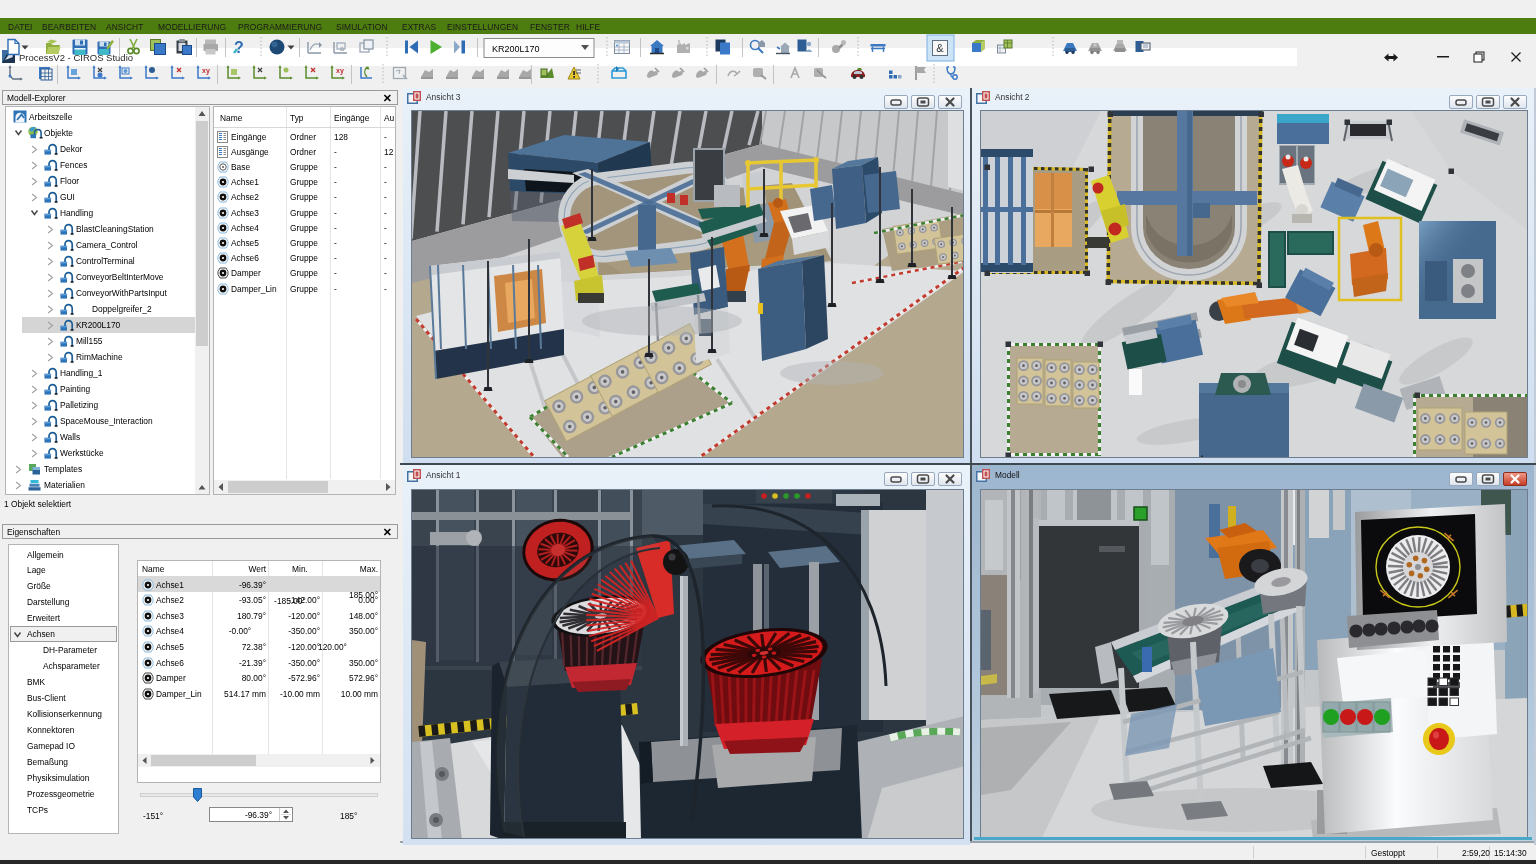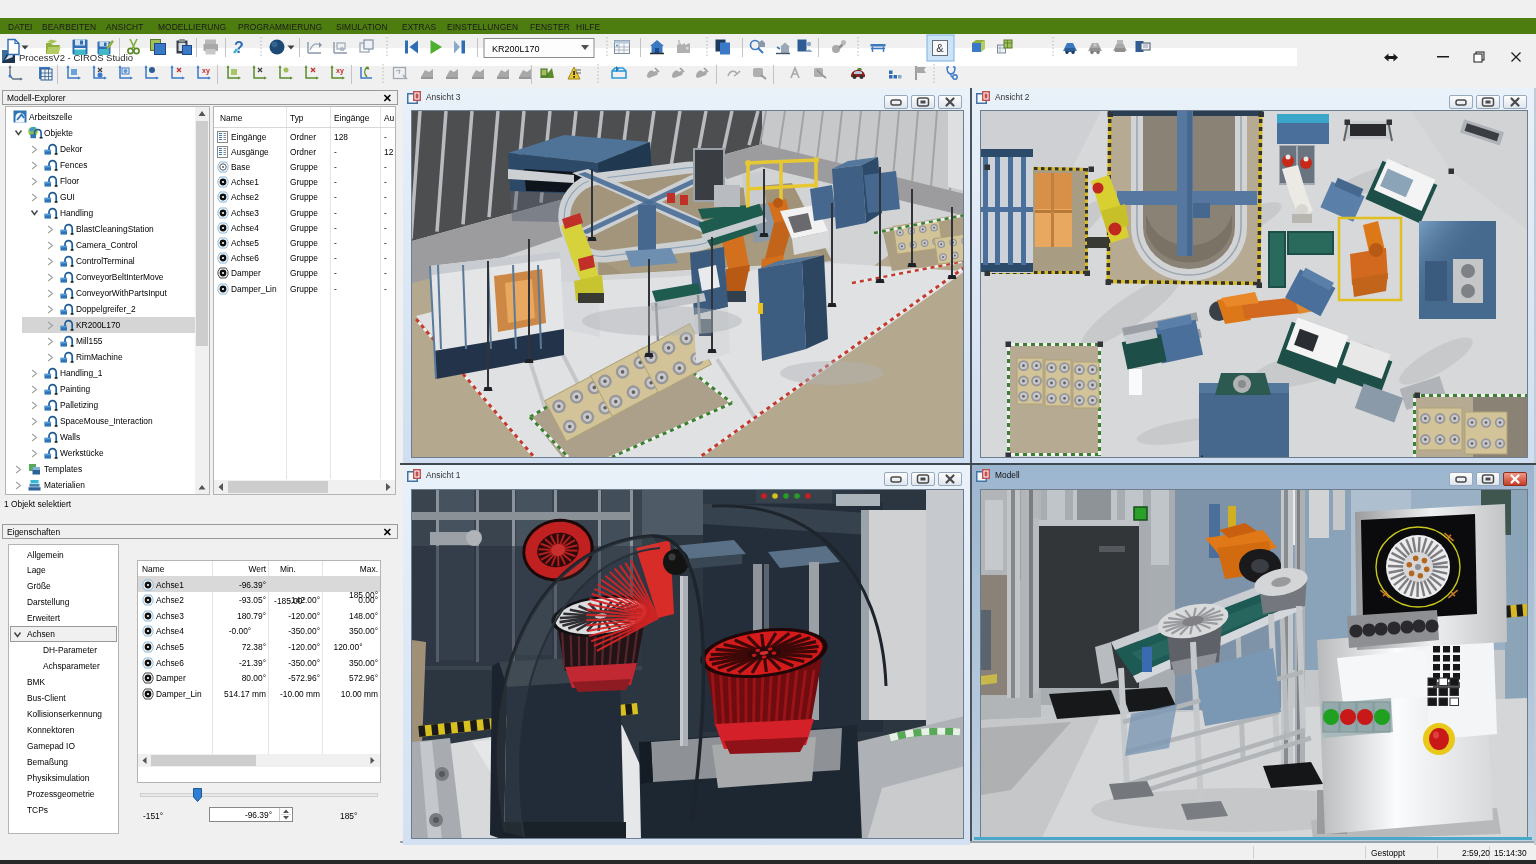--- a/index.html
+++ b/index.html
@@ -551,21 +551,21 @@
 <div class="trow" style="left:70px;top:178px">ConveyorWithPartsInput</div>
 <svg class="abs" style="left:40px;top:198px" width="8" height="9" viewBox="0 0 8 9">
         <path d="M2 1 L6.5 4.5 L2 8" fill="none" stroke="#a0a0a0" stroke-width="1.1"></path>
       </svg>
 <svg class="abs" style="left:54px;top:196px" width="14" height="13" viewBox="0 0 14 13">
 <path d="M5 11 L5 5.2 A3.6 3.6 0 0 1 12.2 5.2 L12.2 11" fill="none" stroke="#1d5c94" stroke-width="1.7"></path>
 <rect x="0.5" y="6.8" width="6.5" height="4.8" fill="#2e75b6"></rect>
 <rect x="0.5" y="6.8" width="6.5" height="1.6" fill="#5b9bd5"></rect>
 <rect x="10.6" y="10.2" width="3" height="1.6" fill="#222"></rect>
 </svg>
-<div class="trow" style="left:70px;top:194px">Doppelgreifer_2</div>
+<div class="trow" style="left:86px;top:194px">Doppelgreifer_2</div>
 <div class="abs" style="left:16px;top:210px;width:174px;height:16px;background:#d5d5d5"></div>
 <svg class="abs" style="left:40px;top:214px" width="8" height="9" viewBox="0 0 8 9">
         <path d="M2 1 L6.5 4.5 L2 8" fill="none" stroke="#a0a0a0" stroke-width="1.1"></path>
       </svg>
 <svg class="abs" style="left:54px;top:212px" width="14" height="13" viewBox="0 0 14 13">
 <path d="M5 11 L5 5.2 A3.6 3.6 0 0 1 12.2 5.2 L12.2 11" fill="none" stroke="#1d5c94" stroke-width="1.7"></path>
 <rect x="0.5" y="6.8" width="6.5" height="4.8" fill="#2e75b6"></rect>
 <rect x="0.5" y="6.8" width="6.5" height="1.6" fill="#5b9bd5"></rect>
 <rect x="10.6" y="10.2" width="3" height="1.6" fill="#222"></rect>
 </svg>
@@ -819,21 +819,21 @@
 <div class="trow" style="left:18px;top:192.78px">Gamepad IO</div>
 <div class="trow" style="left:18px;top:208.72px">Bemaßung</div>
 <div class="trow" style="left:18px;top:224.66px">Physiksimulation</div>
 <div class="trow" style="left:18px;top:240.6px">Prozessgeometrie</div>
 <div class="trow" style="left:18px;top:256.53999999999996px">TCPs</div>
   </div>
   <div id="eigright" class="abs" style="left:122px;top:25px;width:276px;height:292px">
 <div class="whitebox" style="left:15px;top:16px;width:244px;height:223px"></div>
 <div class="trow" style="left:20px;top:17px">Name</div>
 <div class="trow" style="left:104px;top:17px;width:40px;text-align:right">Wert</div>
-<div class="trow" style="left:158px;top:17px;width:40px;text-align:left">Min.</div>
+<div class="trow" style="left:158px;top:17px;width:40px;text-align:center">Min.</div>
 <div class="trow" style="left:216px;top:17px;width:40px;text-align:right">Max.</div>
 <div class="gridv" style="left:90px;top:17px;height:206px"></div>
 <div class="gridv" style="left:146px;top:17px;height:206px"></div>
 <div class="gridv" style="left:200px;top:17px;height:206px"></div>
 <div class="abs" style="left:16px;top:32px;width:242px;height:1px;background:#d8d8d8"></div>
 <div class="abs" style="left:16px;top:33.0px;width:242px;height:15px;background:#d9d9d9"></div>
 <svg class="abs" style="left:20px;top:34.5px" width="12" height="12" viewBox="0 0 12 12">
         <path d="M3 1 H9 L11 4.5 V7.5 L9 11 H3 L1 7.5 V4.5 Z" fill="#fff" stroke="#6aa8d8" stroke-width="0.8"></path>
         <circle cx="6" cy="6" r="3.4" fill="#111"></circle>
         <circle cx="6" cy="6" r="1.1" fill="#fff"></circle>
@@ -870,21 +870,21 @@
 <div class="trow" style="left:138px;top:79.3px;width:60px;text-align:right">-350.00°</div>
 <div class="trow" style="left:196px;top:79.3px;width:60px;text-align:right">350.00°</div>
 <svg class="abs" style="left:20px;top:96.9px" width="12" height="12" viewBox="0 0 12 12">
         <path d="M3 1 H9 L11 4.5 V7.5 L9 11 H3 L1 7.5 V4.5 Z" fill="#fff" stroke="#6aa8d8" stroke-width="0.8"></path>
         <circle cx="6" cy="6" r="3.4" fill="#111"></circle>
         <circle cx="6" cy="6" r="1.1" fill="#fff"></circle>
       </svg>
 <div class="trow" style="left:34px;top:94.9px">Achse5</div>
 <div class="trow" style="left:84px;top:94.9px;width:60px;text-align:right">72.38°</div>
 <div class="trow" style="left:138px;top:94.9px;width:60px;text-align:right">-120.00°</div>
-<div class="trow" style="left:196px;top:94.9px;width:60px;text-align:center">120.00°</div>
+<div class="trow" style="left:196px;top:94.9px;width:60px;text-align:left">120.00°</div>
 <svg class="abs" style="left:20px;top:112.5px" width="12" height="12" viewBox="0 0 12 12">
         <path d="M3 1 H9 L11 4.5 V7.5 L9 11 H3 L1 7.5 V4.5 Z" fill="#fff" stroke="#6aa8d8" stroke-width="0.8"></path>
         <circle cx="6" cy="6" r="3.4" fill="#111"></circle>
         <circle cx="6" cy="6" r="1.1" fill="#fff"></circle>
       </svg>
 <div class="trow" style="left:34px;top:110.5px">Achse6</div>
 <div class="trow" style="left:84px;top:110.5px;width:60px;text-align:right">-21.39°</div>
 <div class="trow" style="left:138px;top:110.5px;width:60px;text-align:right">-350.00°</div>
 <div class="trow" style="left:196px;top:110.5px;width:60px;text-align:right">350.00°</div>
 <svg class="abs" style="left:20px;top:128.1px" width="12" height="12" viewBox="0 0 12 12">

